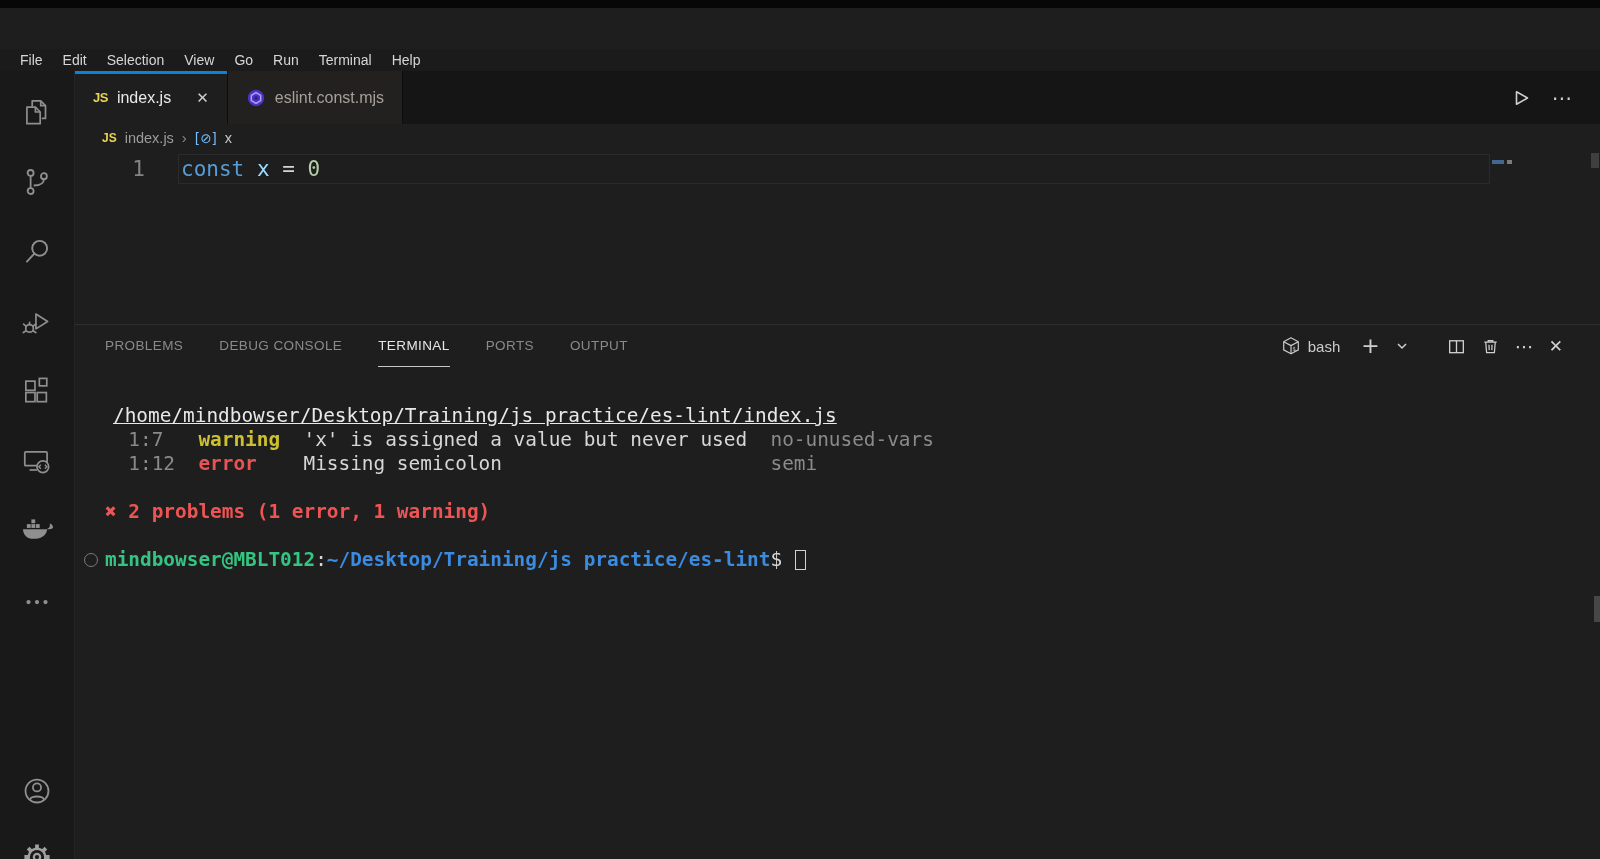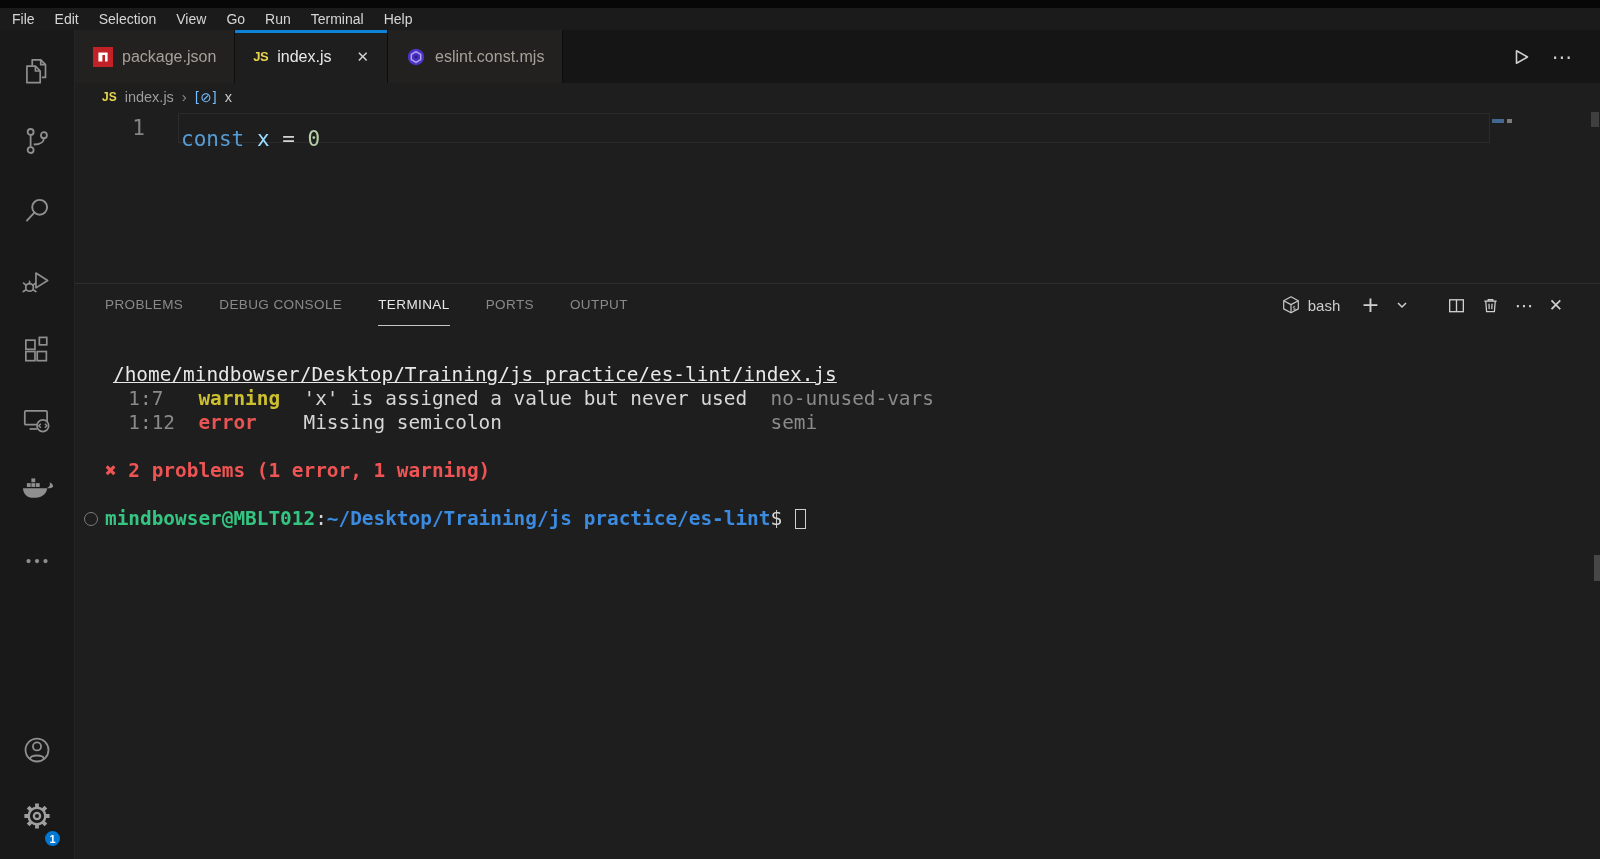--- a/index.html
+++ b/index.html
@@ -6,21 +6,22 @@
   html,body { margin:0; padding:0; }
   body {
     width:1600px; height:859px; overflow:hidden;
     background:#1e1e1e;
     font-family:"Liberation Sans", sans-serif;
     -webkit-font-smoothing:antialiased;
   }
   .titlebar-strip { height:8px; background:#070707; }
   .menubar {
     height:22px; background:#1b1b1b; display:flex; align-items:center;
-    padding-left:2px;
+    padding-left:10px;
+    margin-top:41px;
   }
   .menu-item { color:#d6d6d6; font-size:14px; padding:0 10px; cursor:default; }
 
   .main { display:flex; height:829px; }
 
   
   .activitybar {
     width:75px; background:#191919; border-right:1px solid #252525;
     display:flex; flex-direction:column; justify-content:space-between;
     flex-shrink:0;
@@ -70,21 +71,21 @@
   .code-area { position:relative; height:173px; }
   .current-line {
     position:absolute; left:103px; top:3px; width:1312px; height:30px;
     border:1px solid #2b2b2b;
   }
   .gutter {
     position:absolute; left:0; top:3px; width:70px; text-align:right;
     color:#848484; font:21px/30px "DejaVu Sans Mono",monospace;
   }
   .code-line {
-    position:absolute; left:106px; top:14px; white-space:pre;
+    position:absolute; left:106px; top:3px; white-space:pre;
     font:21px/30px "DejaVu Sans Mono",monospace;
   }
   .tok-keyword { color:#569cd6; }
   .tok-variable { color:#9cdcfe; }
   .tok-operator, .tok-plain { color:#d4d4d4; }
   .tok-number { color:#b5cea8; }
   .minimap-marks { position:absolute; top:9px; right:88px; display:flex; gap:3px; }
   .mm1 { width:12px; height:4px; background:#43688f; }
   .mm2 { width:5px; height:4px; background:#7c7c7c; }
   .editor-scrollbar { position:absolute; right:1px; top:2px; width:8px; height:15px; background:#3f3f3f; }
@@ -226,27 +227,20 @@
             <circle cx="16" cy="16" r="2.8" stroke-width="2"></circle>
             <path stroke-width="3.4" d="M27.2 16h-3.8M23.9 23.9l-2.7-2.7M16 27.2v-3.8M8.1 23.9l2.7-2.7M4.8 16h3.8M8.1 8.1l2.7 2.7M16 4.8v3.8M23.9 8.1l-2.7 2.7"></path>
           </svg>
           <div class="badge">1</div>
         </div>
       </div>
     </div>
 
     <div class="content">
       <div class="tabbar">
-        <div class="tab">
-          <svg width="20" height="20" viewBox="0 0 20 20">
-            <rect width="20" height="20" fill="#c12127"></rect>
-            <path fill="#ffffff" d="M5.4 5.4h9.2v9.2h-2.6V8h-2.6v6.6H5.4z"></path>
-          </svg>
-          <span>package.json</span>
-        </div>
         <div class="tab active">
           <span class="js-badge">JS</span>
           <span>index.js</span>
           <span class="tab-close">✕</span>
         </div>
         <div class="tab">
           <svg width="20" height="20" viewBox="0 0 20 20">
             <circle cx="10" cy="10" r="8.2" fill="#4b32c3"></circle>
             <path d="M10 4.6l4.7 2.7v5.4L10 15.4l-4.7-2.7V7.3z" fill="none" stroke="#b0a6f2" stroke-width="1.4"></path>
             <circle cx="10" cy="10" r="1.8" fill="#2a2080"></circle>

